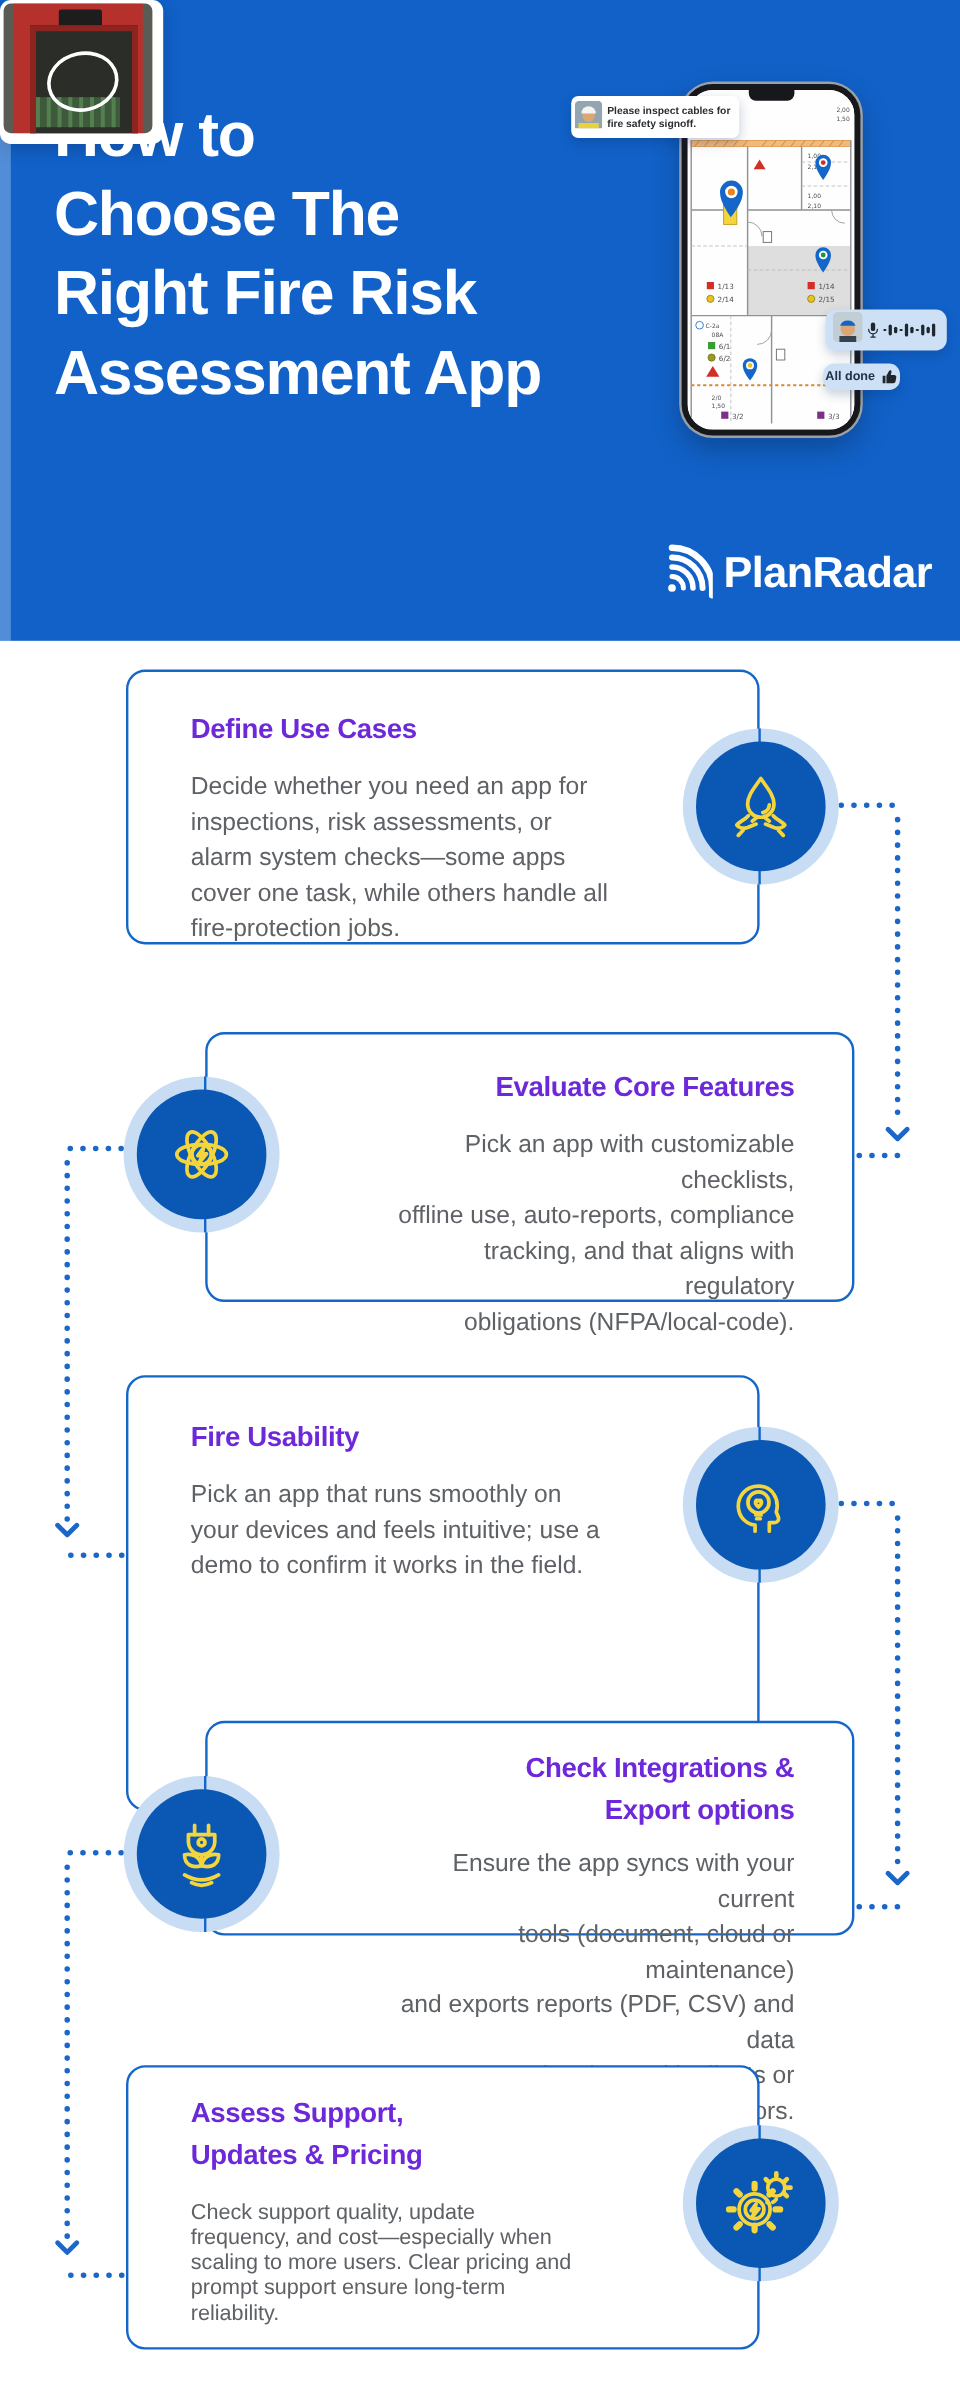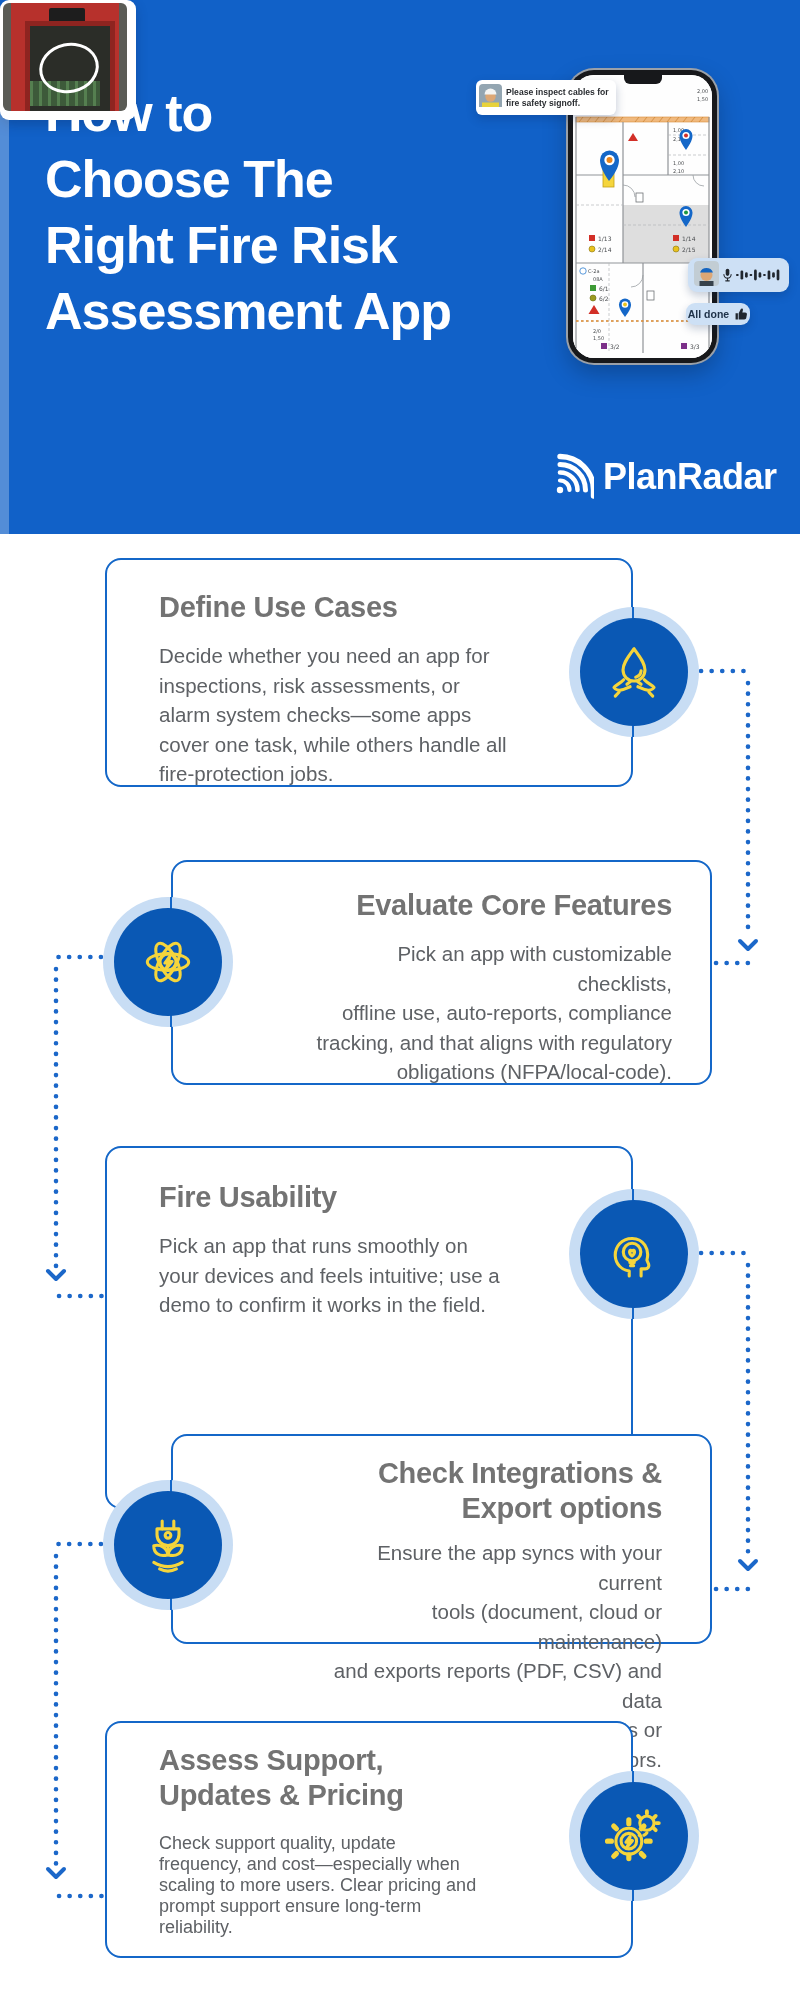--- a/index.html
+++ b/index.html
@@ -38,21 +38,21 @@
   .done-bubble:after{content:"";position:absolute;left:9px;bottom:-7px;width:14px;height:14px;background:#cde0f5;
                      transform:rotate(45deg);border-radius:3px;z-index:-1;}
   .done-text{font-size:10.5px;font-weight:bold;color:#20334a;}
 
   
   .logo{position:absolute;left:550px;top:452px;display:flex;align-items:center;gap:9px;}
   .logo-text{color:#ffffff;font-size:36px;font-weight:bold;letter-spacing:-.5px;}
 
   
   .card{position:absolute;background:#ffffff;border:2.5px solid #1467C8;border-radius:16px;box-sizing:border-box;}
-  .card-title{font-weight:bold;color:#737373;font-size:29px;line-height:35px;white-space:pre-line;letter-spacing:-.3px;}
+  .card-title{font-weight:bold;color:#6d28d9;font-size:23px;line-height:35px;white-space:pre-line;letter-spacing:-.3px;}
   .card-body{color:#5E6165;font-size:20.5px;line-height:29.5px;white-space:pre-line;margin-top:16px;}
   .t-left{text-align:left;}
   .t-right{text-align:right;}
 
   
   .halo{position:absolute;width:130px;height:130px;border-radius:50%;background:#C8DDF4;}
   .border-cross{position:absolute;width:2.5px;background:#1467C8;}
   .disc{position:absolute;width:108px;height:108px;border-radius:50%;background:#0A58B4;display:flex;align-items:center;justify-content:center;}
   .disc svg{width:62px;height:62px;}
   .icon-stroke{stroke:#F5D53C;fill:none;stroke-width:2.4;stroke-linecap:round;stroke-linejoin:round;}
@@ -274,21 +274,21 @@
         <path d="M24 6 C19.5 12.5 15.5 17 15.5 22.5 a8.5 8.5 0 0 0 17 0 C32.5 17 28.5 12.5 24 6 Z"></path>
         <path d="M29.5 23 a5.5 5.5 0 0 1 -4.2 5"></path>
         <path d="M16 30 c-2.5 2.8 -5.5 3.6 -7.5 6 1.2 2 4.2 2.6 7 1.6 l5.5 -2.2"></path>
         <path d="M32 30 c2.5 2.8 5.5 3.6 7.5 6 -1.2 2 -4.2 2.6 -7 1.6 L27 35.4"></path>
         <path d="M12.5 39.5 l-3 3.2 M35.5 39.5 l3 3.2"></path>
         <path d="M18.5 33.5 l2.5 -2 M29.5 33.5 l-2.5 -2"></path>
       </g>
     </svg>
   </div>
 
-  <div class="card" style="left:171px;top:860px;width:541px;height:225px;padding:26px 38px 0 140px;">
+  <div class="card" style="left:171px;top:860px;width:541px;height:225px;padding:26px 48px 0 140px;">
     <div class="card-title t-right">Evaluate Core Features</div>
     <div class="card-body t-right">Pick an app with customizable checklists,
 offline use, auto-reports, compliance
 tracking, and that aligns with regulatory
 obligations (NFPA/local-code).</div>
   </div>
   <div class="halo" style="left:103px;top:897px;"></div>
   <div class="border-cross" style="left:169.5px;top:897px;height:130px;"></div>
   <div class="disc" style="left:114px;top:908px;">
     <svg viewBox="0 0 48 48">
@@ -314,21 +314,21 @@
     <svg viewBox="0 0 48 48">
       <g class="icon-stroke">
         <path d="M29.5 41 v-5.5 h3.2 c2 0 3.2 -1.6 2.6 -3.6 l-1.3 -3.2 c2.3 -8.6 -2.8 -16.6 -11.3 -16.7 -8.3 -.1 -13.6 6.3 -13.2 13.6 .4 6.3 5 10.8 10.8 11.5 V41"></path>
         <circle cx="22.5" cy="22.5" r="6.8"></circle>
         <path d="M22.5 25.5 c-3.2 -2.4 -1.8 -5.6 0 -4 1.8 -1.6 3.2 1.6 0 4 z"></path>
         <path d="M20.8 30.5 h3.4 M21.3 33 h2.4"></path>
       </g>
     </svg>
   </div>
 
-  <div class="card" style="left:171px;top:1434px;width:541px;height:210px;padding:20px 48px 17px 140px;">
+  <div class="card" style="left:171px;top:1434px;width:541px;height:179px;padding:20px 48px 17px 140px;">
     <div class="card-title t-right">Check Integrations &amp;
 Export options</div>
     <div class="card-body t-right" style="margin-top:12px;">Ensure the app syncs with your current
 tools (document, cloud or maintenance)
 and exports reports (PDF, CSV) and data
 can be share with clients or regulators.</div>
   </div>
   <div class="halo" style="left:103px;top:1480px;"></div>
   <div class="border-cross" style="left:169.5px;top:1480px;height:130px;"></div>
   <div class="disc" style="left:114px;top:1491px;">

